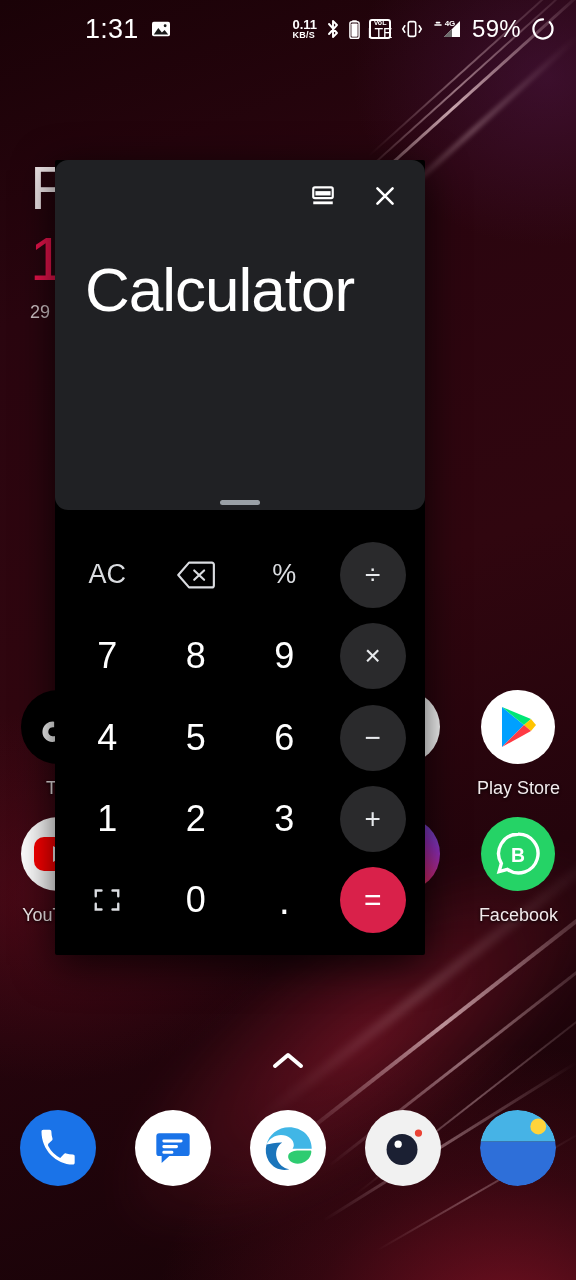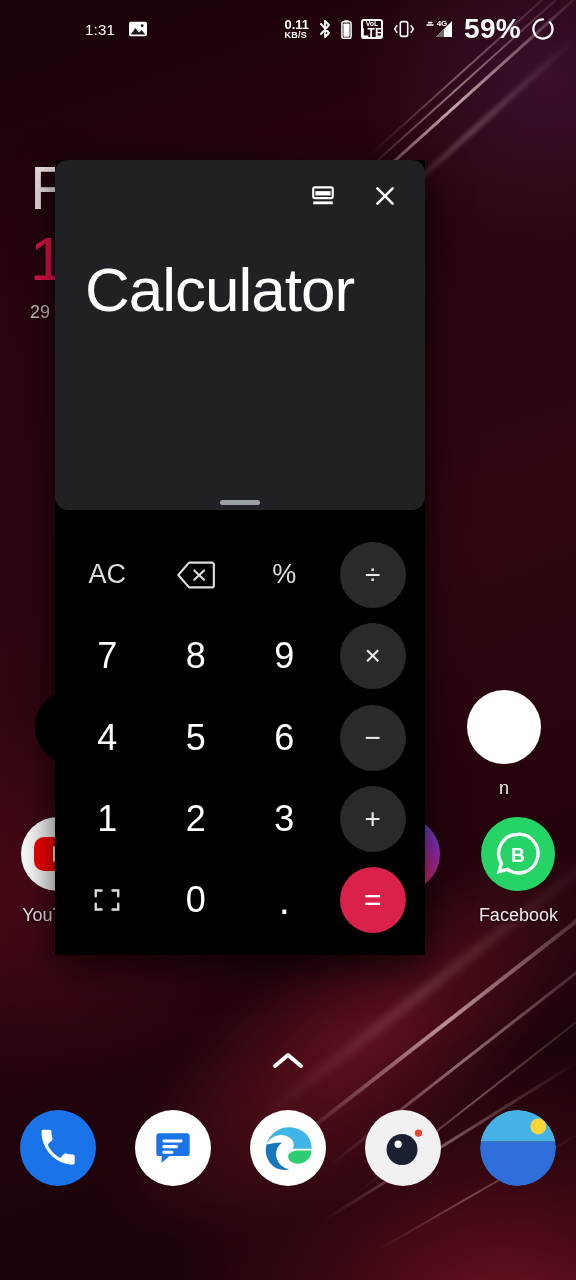--- a/index.html
+++ b/index.html
@@ -32,32 +32,32 @@
   .s8{ width:480px; height:8px; left:200px; top:975px; transform:rotate(-38deg); opacity:.25; filter:blur(4px);}
   .s9{ width:300px; height:3px; left:300px; top:1140px; transform:rotate(-32deg); opacity:.45;}
   .s10{ width:240px; height:2px; left:360px; top:1190px; transform:rotate(-30deg); opacity:.35;}
   .glowband{ position:absolute; width:600px; height:230px; left:60px; top:930px; transform:rotate(-36deg);
     background:radial-gradient(ellipse at center, rgba(220,40,70,.34) 0%, rgba(0,0,0,0) 70%); filter:blur(12px);}
 
   
   .statusbar{ position:absolute; left:0; top:0; width:576px; height:58px;
     display:flex; align-items:center; color:#fff; font-size:19px; }
   .sb-left{ display:flex; align-items:center; gap:13px; padding-left:85px; }
-  .sb-time{ font-size:15px; font-weight:500; letter-spacing:.2px; }
+  .sb-time{ font-size:27px; font-weight:500; letter-spacing:.2px; }
   .sb-right{ margin-left:auto; display:flex; align-items:center; gap:9px; padding-right:20px; }
   .netspeed{ display:flex; flex-direction:column; align-items:flex-start; line-height:1; }
   .netspeed .n1{ font-size:13px; font-weight:600; }
   .netspeed .n2{ font-size:9px; font-weight:600; letter-spacing:.3px; }
   .ico{ display:inline-flex; align-items:center; justify-content:center; }
-  .batt-pct{ font-size:28px; font-weight:700; letter-spacing:.3px; }
+  .batt-pct{ font-size:24px; font-weight:400; letter-spacing:.3px; }
 
   .volte{ border:2px solid #fff; border-radius:3px; width:22px; height:20px;
     display:flex; flex-direction:column; align-items:center; justify-content:center; line-height:1; }
   .volte b{ font-size:7px; font-weight:700; display:block; }
-  .volte i{ font-size:12px; font-weight:700; font-style:normal; display:block; }
+  .volte i{ font-size:14px; font-weight:400; font-style:normal; display:block; }
 
   
   .widget{ position:absolute; left:30px; top:160px; color:#fff; }
   .widget .wday{ font-size:62px; font-weight:300; letter-spacing:-2px; color:#efe6e8; line-height:.9; }
   .widget .wdate{ font-size:62px; font-weight:500; color:#e8134b; line-height:1; margin-top:12px; }
   .widget .wsub{ font-size:18px; color:#cfc3c6; margin-top:12px; }
 
   
   .appgrid{ position:absolute; left:0; top:690px; width:576px; }
   .approw{ display:flex; }
@@ -151,20 +151,31 @@
       <div class="appcell">
         <div class="appicon ic-white"></div>
         <div class="applabel"></div>
       </div>
 
       <div class="appcell">
         <div class="appicon ic-white"></div>
         <div class="applabel">n</div>
       </div>
 
+      <div class="appcell">
+        <div class="appicon ic-play">
+          <svg class="play-svg" viewBox="0 0 40 44">
+            <path d="M4 2 L26 20 L4 42 Z" fill="#00A0FF"></path>
+            <path d="M4 2 L26 20 L33 14 Z" fill="#00E676"></path>
+            <path d="M26 20 L33 14 L38 20 L33 26 Z" fill="#FFC400"></path>
+            <path d="M26 20 L33 26 L4 42 Z" fill="#FF3A44"></path>
+          </svg>
+        </div>
+        <div class="applabel">Play Store</div>
+      </div>
 
     </div>
 
     <div class="approw" style="margin-top:18px;">
 
       <div class="appcell">
         <div class="appicon ic-white">
           <svg width="48" height="36" viewBox="0 0 48 34">
               <rect x="0" y="0" width="48" height="34" rx="10" fill="#FF0000"></rect>
               <path d="M19 9 L33 17 L19 25 Z" fill="#fff"></path>

